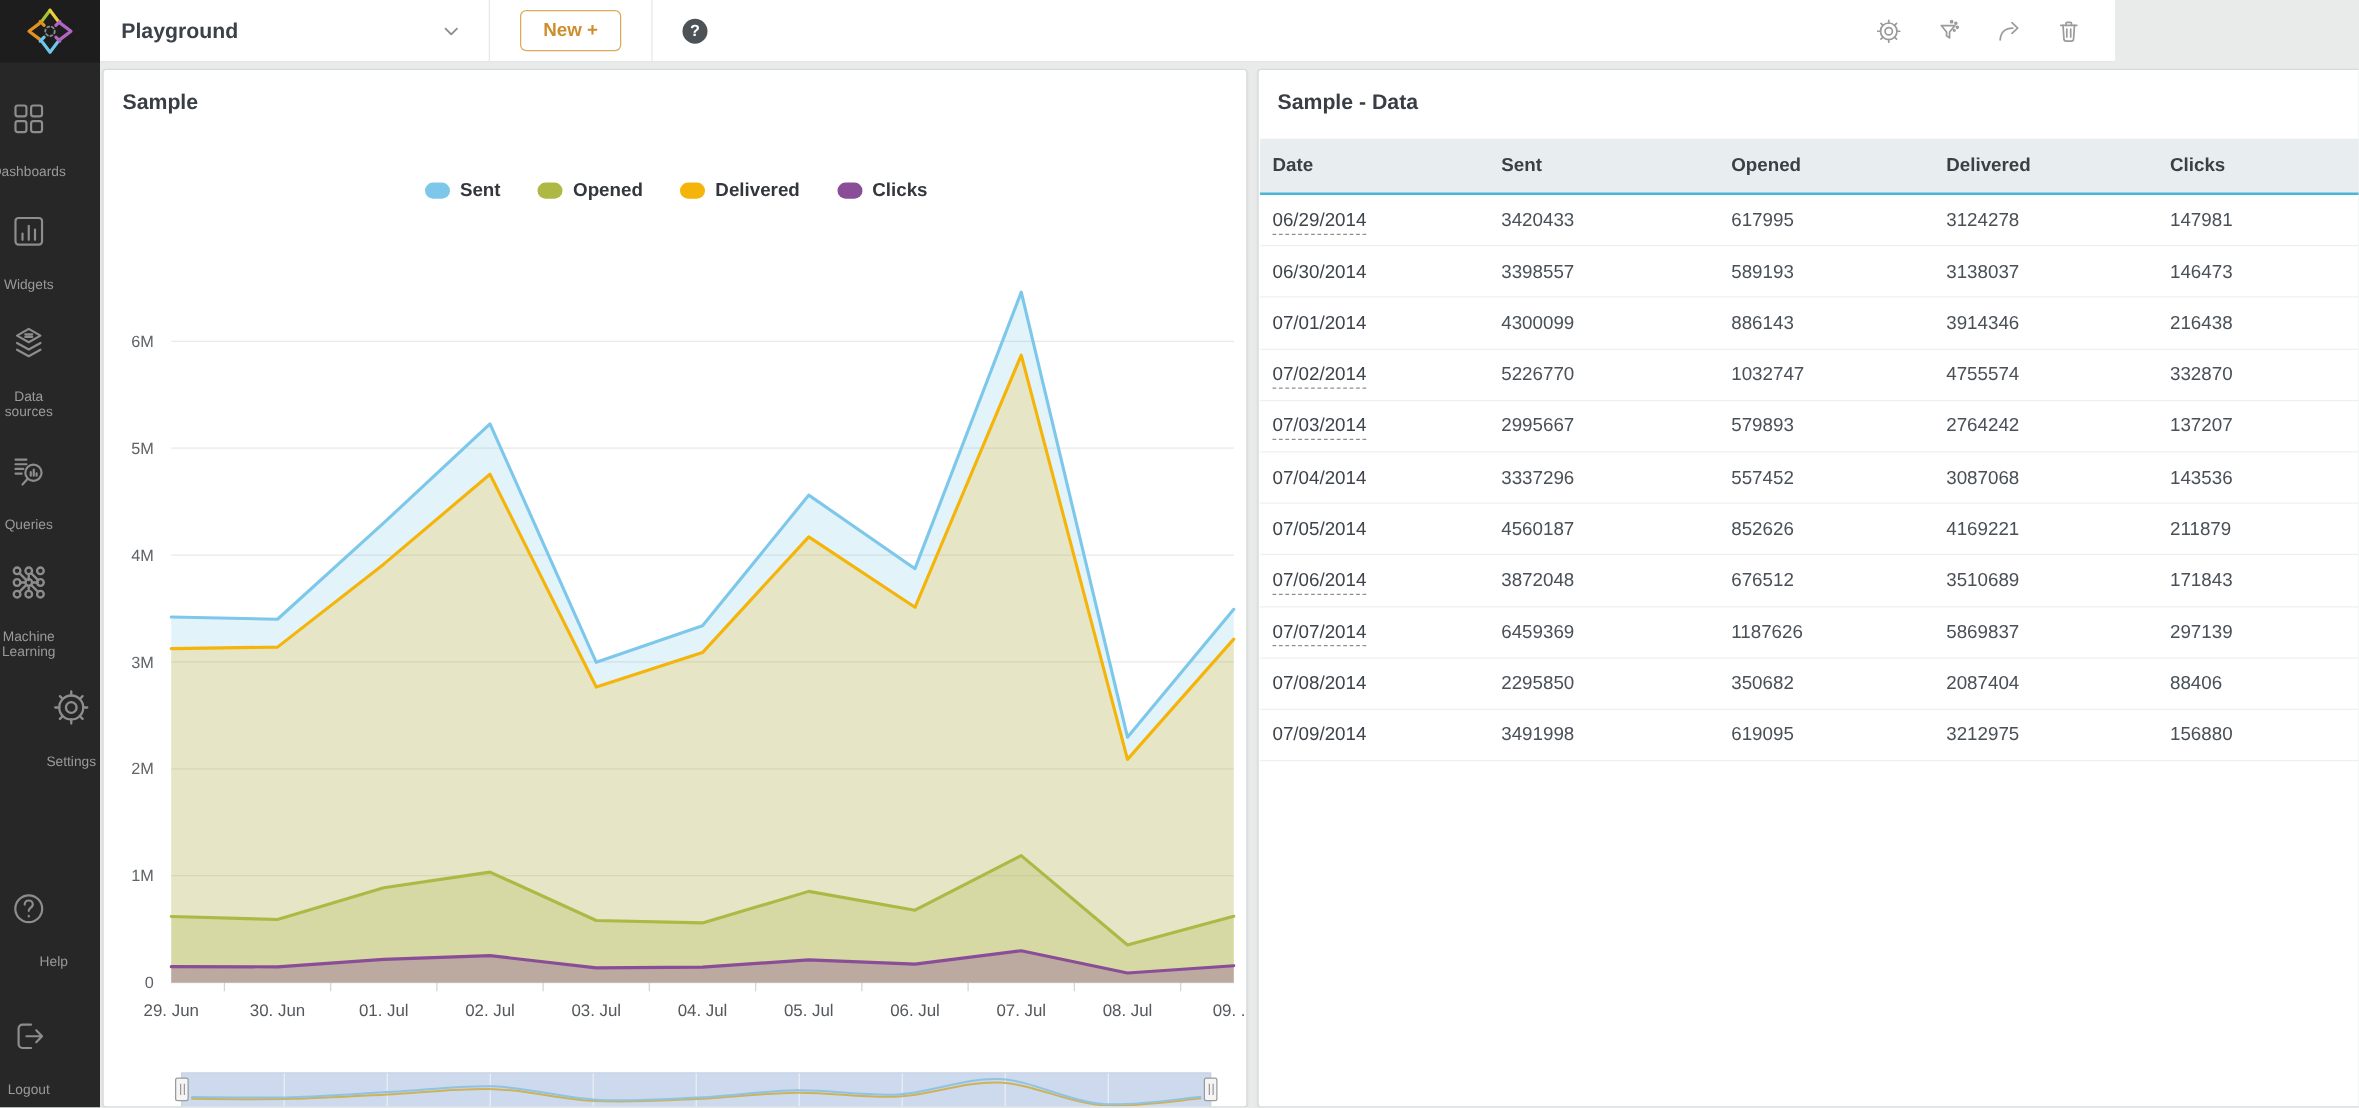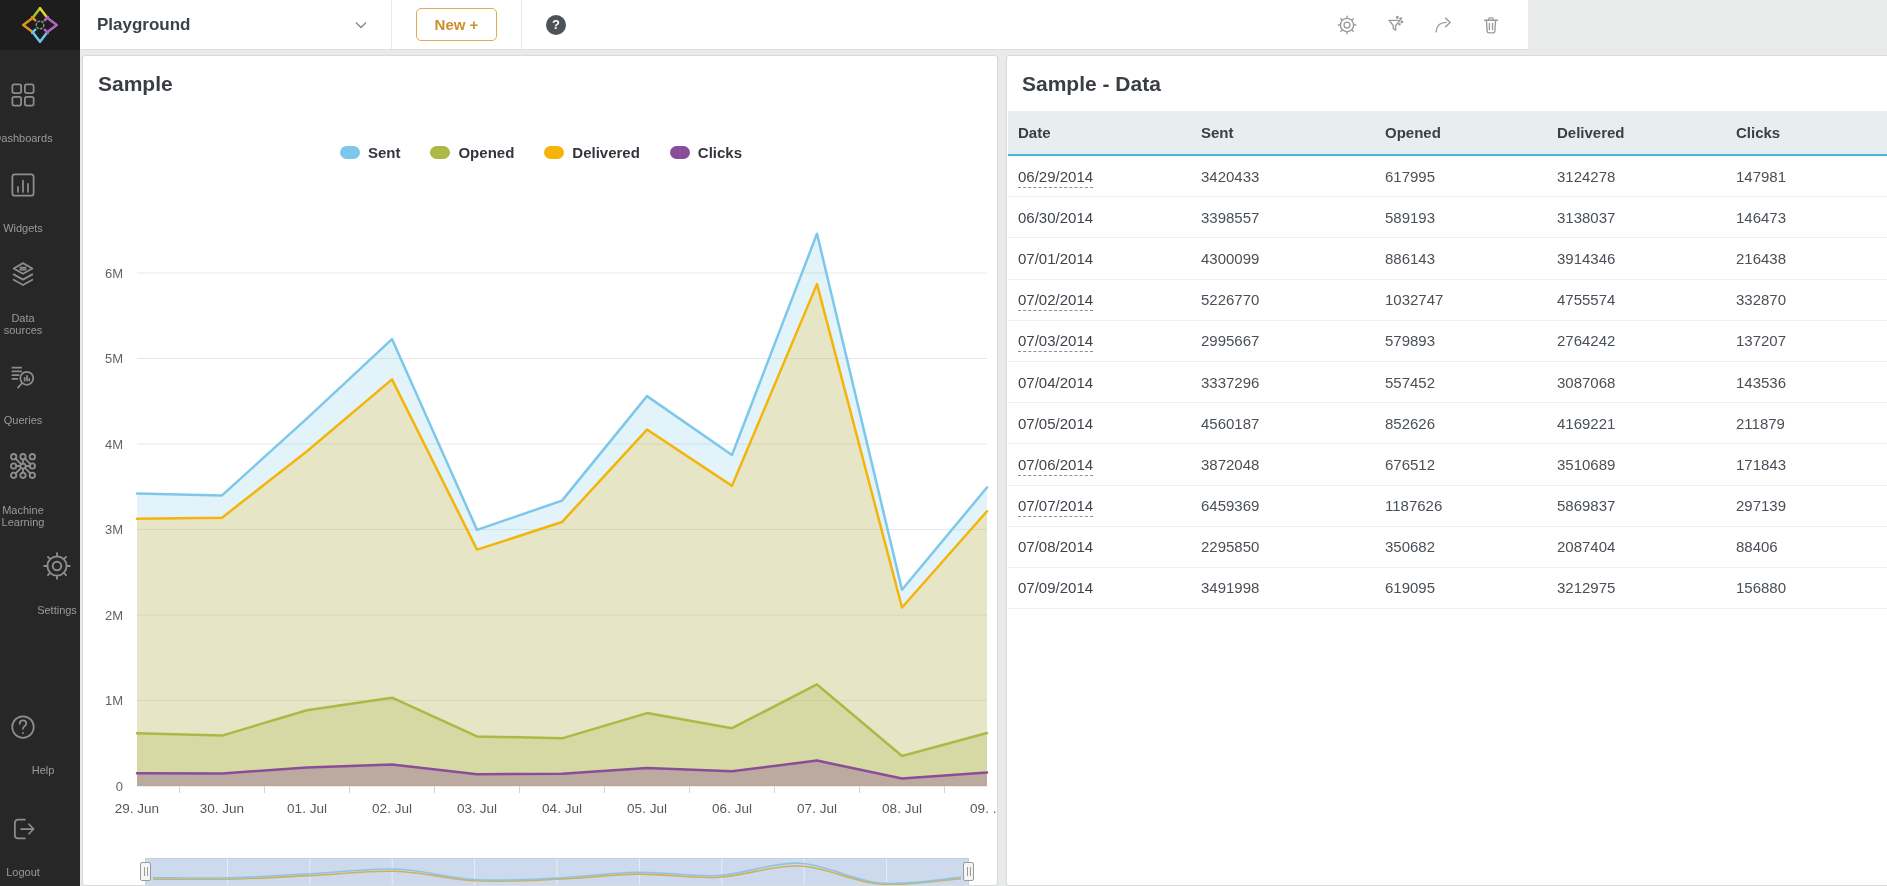--- a/index.html
+++ b/index.html
@@ -9,36 +9,36 @@
     font-family:"Liberation Sans","DejaVu Sans",sans-serif;
     -webkit-font-smoothing:antialiased;
   }
   
   .sidebar{position:absolute;left:0;top:0;width:80px;height:886px;background:#272727;z-index:5;display:flex;flex-direction:column;align-items:center;}
   .logo-box{width:80px;height:50px;background:#1d1d1d;display:flex;align-items:center;justify-content:center;}
   .side-item{display:flex;flex-direction:column;align-items:center;cursor:pointer;width:80px;}
   .side-item .lbl{margin-top:22px;font-size:11px;color:#9a9a9a;text-align:center;line-height:12px;}
   .side-item svg{display:block;}
   
-  .topbar{position:absolute;left:80px;top:0;width:1448px;height:50px;background:#fff;border-bottom:1px solid #dcdddd;display:flex;align-items:center;box-sizing:border-box;}
+  .topbar{position:absolute;left:80px;top:0;width:1612px;height:50px;background:#fff;border-bottom:1px solid #dcdddd;display:flex;align-items:center;box-sizing:border-box;}
   .tb-workspace{width:312px;height:100%;display:flex;align-items:center;justify-content:space-between;padding:0 20px 0 17px;border-right:1px solid #e7e7e7;box-sizing:border-box;cursor:pointer;}
   .tb-workspace .ws-label{font-size:17px;font-weight:700;color:#3b4148;}
   .tb-new{width:130px;height:100%;display:flex;align-items:center;justify-content:center;border-right:1px solid #e7e7e7;box-sizing:border-box;}
   .new-btn{border:1px solid #ddaa55;color:#cd8f2e;font-weight:700;font-size:15px;background:#fff;border-radius:5px;padding:7px 18px;cursor:pointer;font-family:inherit;}
   .search-box{margin-left:128px;width:905px;height:36px;border:1px solid #cbcdce;border-radius:3px;display:flex;align-items:center;box-sizing:border-box;background:#fff;}
   .search-box svg{margin:0 8px 0 10px;flex:none;}
   .search-box input{border:none;outline:none;flex:1;font-size:15px;color:#3b4148;font-family:inherit;}
   .search-box input::placeholder{color:#9aa1a8;}
   .help-circle{margin-left:24px;width:20px;height:20px;border-radius:50%;background:#4d5257;color:#fff;font-size:13px;font-weight:700;display:flex;align-items:center;justify-content:center;cursor:pointer;flex:none;}
   .tb-icons{margin-left:auto;margin-right:26px;display:flex;align-items:center;gap:26px;}
   .tb-icons .tbi{cursor:pointer;display:flex;}
   
   .main{position:absolute;left:80px;top:50px;width:1807px;height:836px;overflow:hidden;}
   .panel{position:absolute;background:#fff;border:1px solid #d8dadb;border-radius:3px;box-sizing:border-box;box-shadow:0 1px 2px rgba(0,0,0,.05);overflow:hidden;}
-  .panel-title{position:absolute;left:15px;top:16px;font-size:21px;font-weight:700;color:#393e44;}
+  .panel-title{position:absolute;left:15px;top:16px;font-size:17px;font-weight:700;color:#393e44;}
   .chart-panel{left:2px;top:5px;width:916px;height:831px;}
   .data-panel{left:926px;top:5px;width:900px;height:831px;}
   
   .legend-row{position:absolute;left:0;top:88px;width:916px;display:flex;justify-content:center;gap:30px;}
   .legend-item{display:flex;align-items:center;cursor:pointer;}
   .legend-swatch{width:20px;height:13px;border-radius:7px;margin-right:8px;}
   .legend-label{font-size:15px;font-weight:700;color:#33373c;}
   #chart-svg{position:absolute;left:0;top:125px;}
   .navigator{position:absolute;left:62px;top:802px;width:824px;height:60px;}
   #nav-svg{position:absolute;left:0;top:0;}

